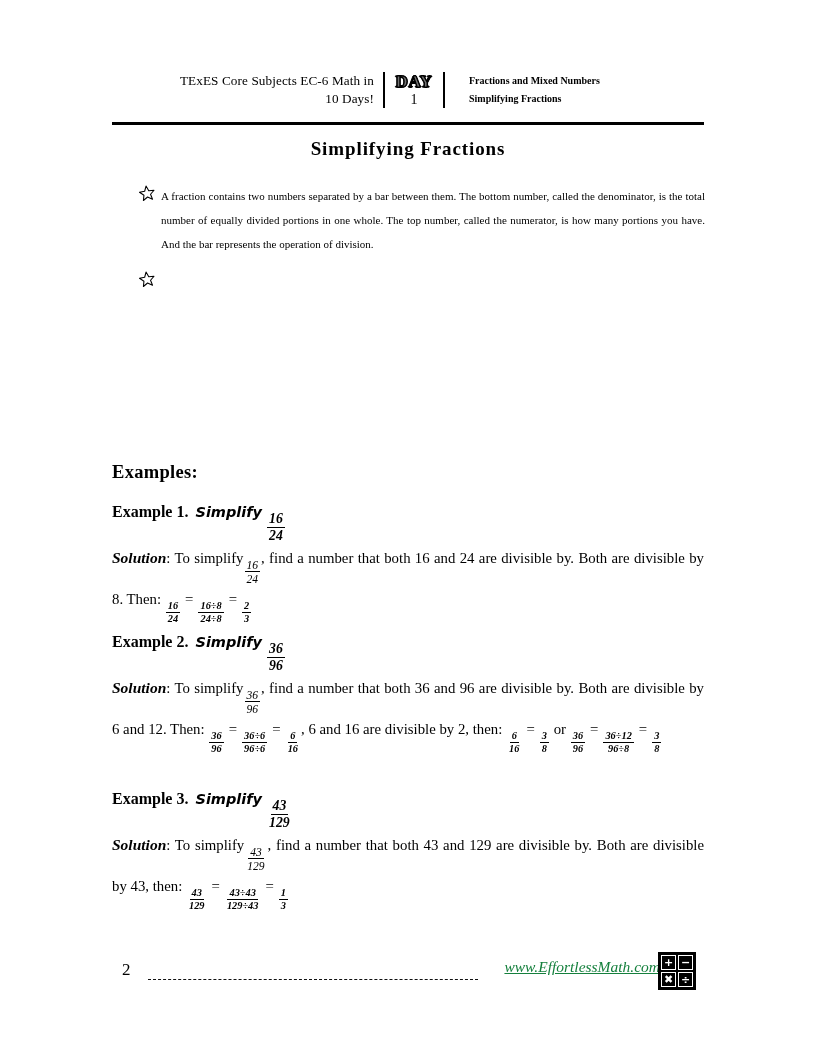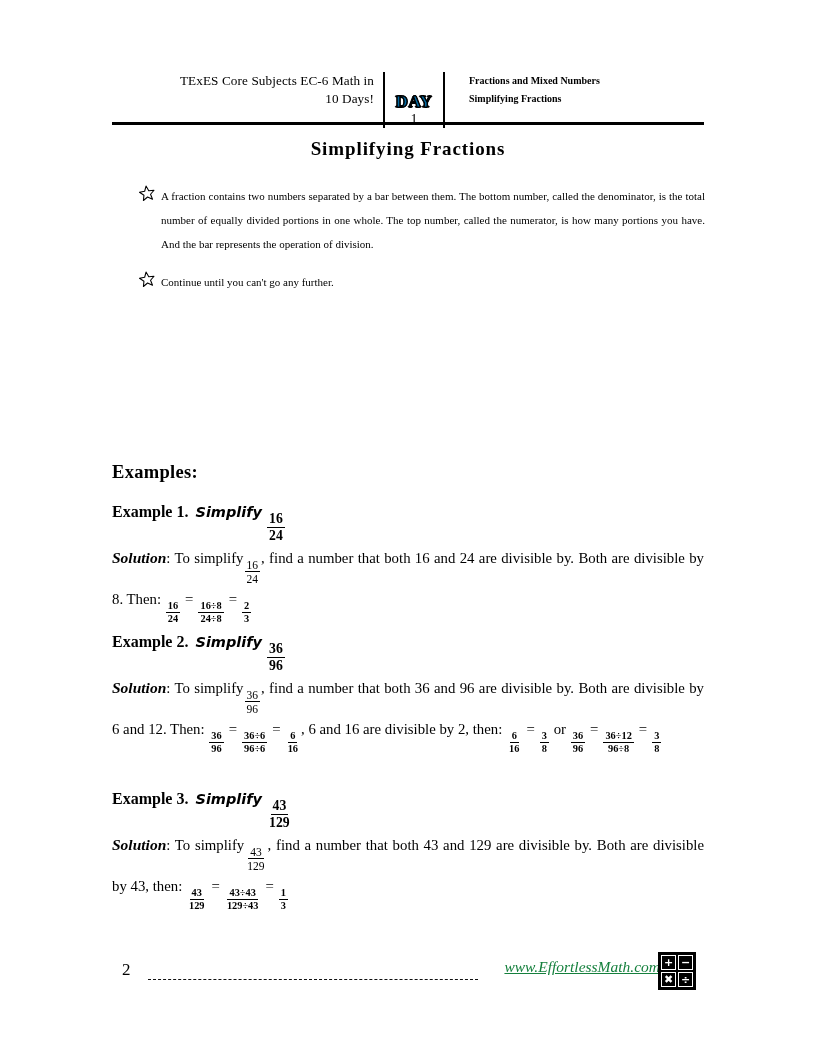--- a/index.html
+++ b/index.html
@@ -45,25 +45,24 @@
     border-left: 2px solid #000;
     border-right: 2px solid #000;
     text-align: center;
     padding: 0 3px;
   }
   .hdr-day-word {
     font-size: 17px;
     line-height: 19px;
     font-weight: 700;
     letter-spacing: 0.5px;
-    color: #0369a1;
+    color: #737373;
     -webkit-text-stroke: 1px #000;
     text-shadow:
       -1px 0 0 #000, 1px 0 0 #000, 0 -1px 0 #000, 0 1px 0 #000;
-    margin-top: 20px;
   }
   .hdr-day-num {
     font-size: 14px;
     line-height: 17px;
     font-family: "Liberation Serif", serif;
   }
   .hdr-right {
     flex: 1 1 auto;
     padding-left: 24px;
     font-size: 10px;
@@ -159,20 +158,21 @@
   
   .frac {
     display: inline-flex;
     flex-direction: column;
     align-items: center;
     justify-content: flex-start;
     vertical-align: -0.48em;
     line-height: 1;
     margin: 0 1px;
     font-size: 0.78em;
+    font-style: italic;
   }
   .frac > .num {
     display: block;
     padding: 0 2px 0.5px 2px;
     border-bottom: 1.3px solid #000;
     font-size: 1em;
     line-height: 1.05;
   }
   .frac > .den {
     display: block;
@@ -274,21 +274,20 @@
         <polygon points="12,1.5 15.1,8.9 23,9.4 17,14.6 18.9,22.4 12,18.1 5.1,22.4 7,14.6 1,9.4 8.9,8.9" fill="none" stroke="#000" stroke-width="1.6" stroke-linejoin="round" transform="rotate(-8 12 12)"></polygon>
       </svg>
       <span class="bullet-text">A fraction contains two numbers separated by a bar between them. The bottom number, called the denominator, is the total number of equally divided portions in one whole. The top number, called the numerator, is how many portions you have. And the bar represents the operation of division.</span>
     </div>
 
 
     <div class="bullet">
       <svg class="star-icon" viewBox="0 0 24 24">
         <polygon points="12,1.5 15.1,8.9 23,9.4 17,14.6 18.9,22.4 12,18.1 5.1,22.4 7,14.6 1,9.4 8.9,8.9" fill="none" stroke="#000" stroke-width="1.6" stroke-linejoin="round" transform="rotate(-8 12 12)"></polygon>
       </svg>
-      <span class="bullet-text">Continue until you can't go any further.</span>
     </div>
 
   </div>
 
   <div class="examples-head">Examples:</div>
 
   <div class="ex-block ex1">
     <div class="ex-title">
       <span>Example 1.</span>
       <span class="simplify">Simplify</span>

